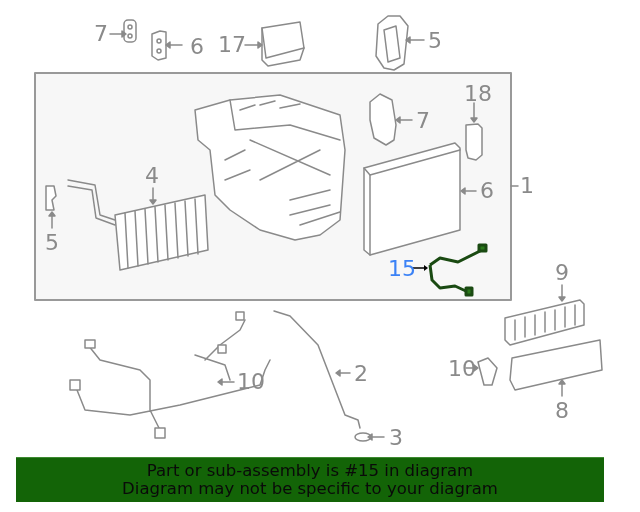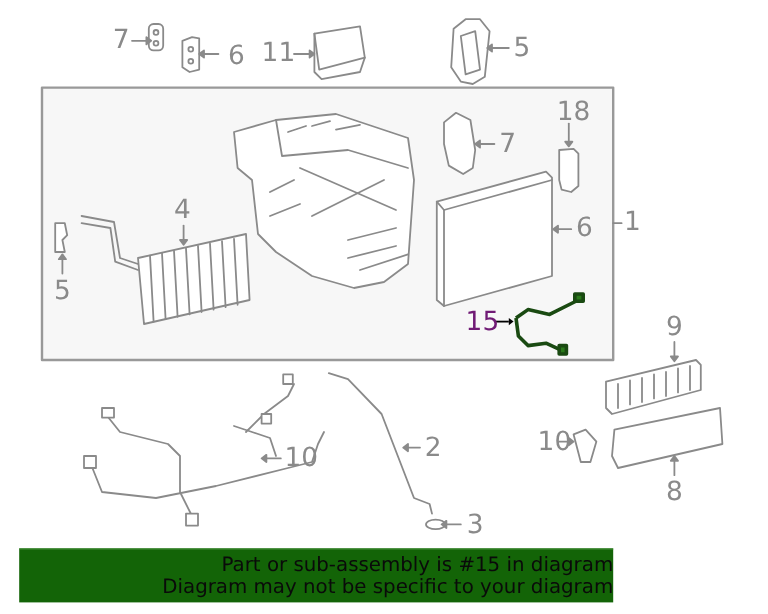--- a/index.html
+++ b/index.html
@@ -1,21 +1,21 @@
 <!DOCTYPE html>
 <html><head>
 <meta charset="utf-8">
 <style>
   html, body { margin:0; padding:0; background:#ffffff; }
   body { width:640px; height:512px; position:relative; overflow:hidden; font-family:"DejaVu Sans", sans-serif; }
   #diagram { position:absolute; left:0; top:0; width:640px; height:512px; }
   .callout { position:absolute; font-size:22px; color:#8a8a8a; line-height:1; white-space:nowrap; }
-  .callout.hl { color:#701a75; }
-  #banner { position:absolute; left:16px; top:457px; width:495px; height:45px; background:#136407; border-top:1px solid #3d8a30;
-            color:#0a0a0a; font-size:16.5px; text-align:right; line-height:18px; padding-top:4px; box-sizing:border-box; }
+  .callout.hl { color:#3b82f6; }
+  #banner { position:absolute; left:16px; top:457px; width:588px; height:45px; background:#136407; border-top:1px solid #3d8a30;
+            color:#0a0a0a; font-size:16.5px; text-align:center; line-height:18px; padding-top:4px; box-sizing:border-box; }
   #banner div { white-space:nowrap; }
 </style>
 </head>
 <body>
 
 <div id="diagram">
   <svg width="640" height="512" viewBox="0 0 640 512" style="position:absolute;left:0;top:0">
     <g fill="none" stroke="#8a8a8a" stroke-width="1.5" stroke-linejoin="round" stroke-linecap="round">
 
       <rect x="35" y="73" width="476" height="227" fill="#f7f7f7" stroke="#999" stroke-width="2"></rect>
@@ -142,21 +142,21 @@
       <path d="M430 265 L432 280 L440 288 L455 286 L468 292"></path>
       <rect x="479" y="245" width="7" height="6" fill="#2a7a1a"></rect>
       <rect x="466" y="288" width="6" height="7" fill="#2a7a1a"></rect>
       <line x1="412" y1="268" x2="424" y2="268" stroke="#000" stroke-width="1.5"></line>
       <polygon points="424,265 428,268 424,271" fill="#000" stroke="none"></polygon>
     </g>
   </svg>
 
   <span class="callout" style="left:94px;top:23px">7</span>
   <span class="callout" style="left:190px;top:36px">6</span>
-  <span class="callout" style="left:218px;top:34px">11</span>
+  <span class="callout" style="left:218px;top:34px">17</span>
   <span class="callout" style="left:428px;top:30px">5</span>
   <span class="callout" style="left:464px;top:83px">18</span>
   <span class="callout" style="left:416px;top:110px">7</span>
   <span class="callout" style="left:145px;top:165px">4</span>
   <span class="callout" style="left:480px;top:180px">6</span>
   <span class="callout" style="left:520px;top:175px">1</span>
   <span class="callout" style="left:45px;top:232px">5</span>
   <span class="callout hl" style="left:388px;top:258px">15</span>
   <span class="callout" style="left:555px;top:262px">9</span>
   <span class="callout" style="left:448px;top:358px">10</span>

